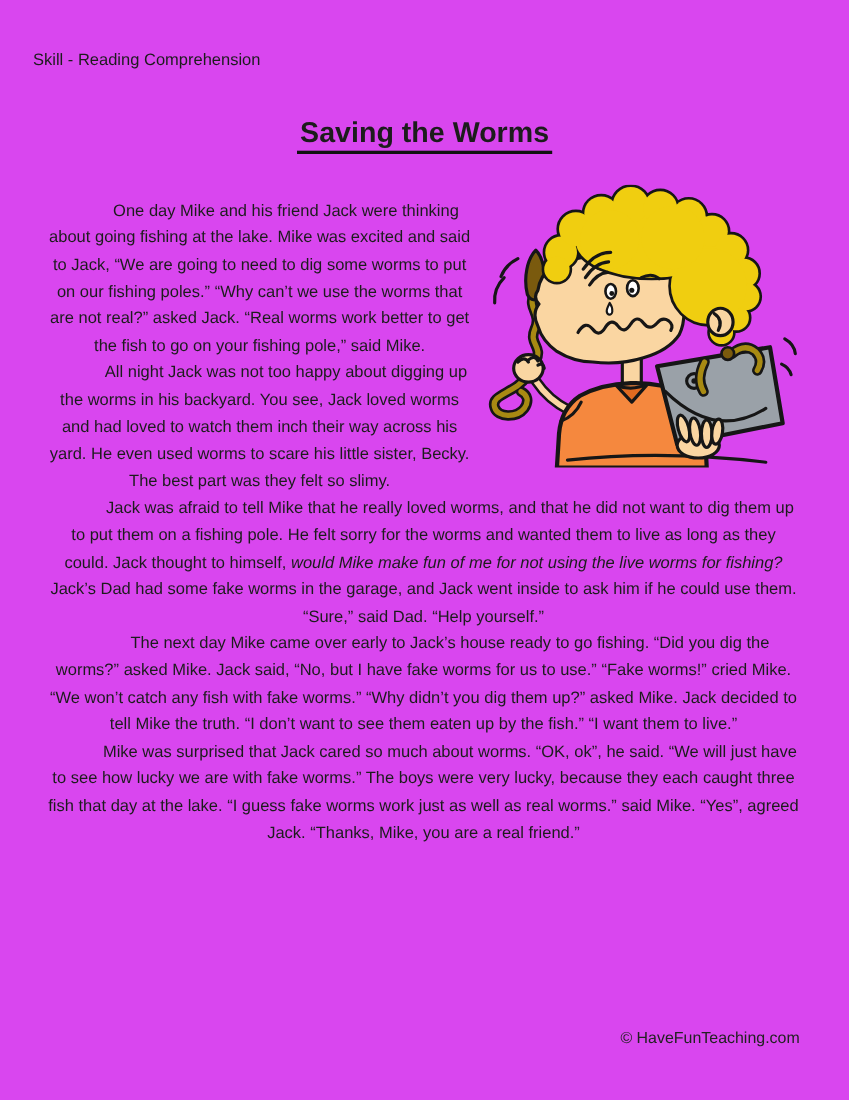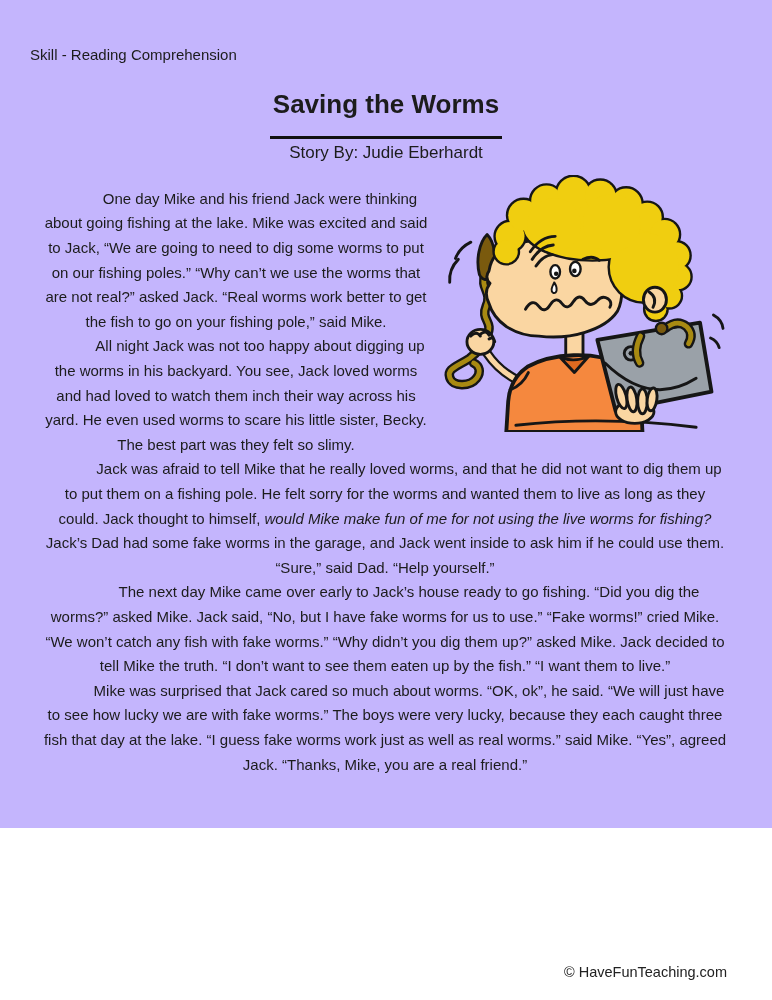--- a/index.html
+++ b/index.html
@@ -1,58 +1,57 @@
 <!DOCTYPE html>
 <html style="--hair: #F0CE10; --skin: #FAD6A2; --shirt: #F5883E; --collar: #E06A20; --bucket: #9AA1A8; --worm: #A88A12; --wormdark: #7A5A0E; --outline: #161616;"><head>
 <meta charset="utf-8">
 <style>
   html,body{margin:0;padding:0;background:#ffffff;}
   body{width:772px;height:1000px;overflow:hidden;font-family:"Liberation Sans",sans-serif;color:#1c1c1c;}
-  .page{position:relative;width:772px;height:828px;background:#c4b5fd;}
+  .page{position:relative;width:772px;height:1000px;background:#d946ef;}
 
   .header{display:flex;justify-content:space-between;align-items:flex-end;
           padding:46px 44px 0 30px;font-size:15px;}
   .namewrap{white-space:nowrap;}
   .nameline{letter-spacing:0;}
 
   .titlewrap{text-align:center;margin-top:27px;}
-  .title{display:inline-block;margin:0;font-size:26px;font-weight:bold;
-         border-bottom:3px solid #111;padding:0 3px 16px 3px;line-height:1.15;}
+  .title{display:inline-block;margin:16px;font-size:26px;font-weight:bold;
+         border-bottom:3px solid #111;padding:0 3px 1px 3px;line-height:1.15;}
   .byline{text-align:center;font-size:17px;margin-top:4px;}
 
   .story{margin:24px 45px 0 43px;font-size:15px;line-height:24.6px;text-align:center;}
   .story p{margin:0;text-indent:48px;}
   .story i{font-style:italic;}
 
   .illu{float:right;width:288px;height:257px;margin:-12px 0 4px 10px;}
   .illu svg{display:block;width:288px;height:257px;}
 
   
   .ln{fill:none;stroke:var(--outline,#161616);stroke-width:3;}
   .wO{fill:none;stroke:var(--outline,#161616);stroke-width:10;}
   .wI{fill:none;stroke:var(--worm,#A88A12);stroke-width:5;}
   .sk{fill:var(--skin,#FAD6A2);stroke:var(--outline,#161616);stroke-width:3;}
   .hl *{fill:var(--hair,#F0CE10);stroke:var(--outline,#161616);stroke-width:5;}
   .hf *{fill:var(--hair,#F0CE10);stroke:none;}
 
-  .footer{position:absolute;top:964px;right:45px;font-size:14.5px;color:#222;}
+  .footer{position:absolute;top:936px;right:45px;font-size:14.5px;color:#222;}
 </style>
 </head>
 <body>
 
 <div class="page">
 
   <div class="header">
     <span>Skill - Reading Comprehension</span>
   </div>
 
   <div class="titlewrap">
     <h1 class="title">Saving the Worms</h1>
   </div>
-  <div class="byline">Story By: Judie Eberhardt</div>
 
   <div class="story">
 
     <div class="illu">
       <svg viewBox="0 0 300 268">
         <g stroke-linecap="round" stroke-linejoin="round">
 
           <g>
             <path class="ln" d="M20,88 Q10,98 11,112"></path>
             <path class="ln" d="M33,70 Q21,76 17,87"></path>

